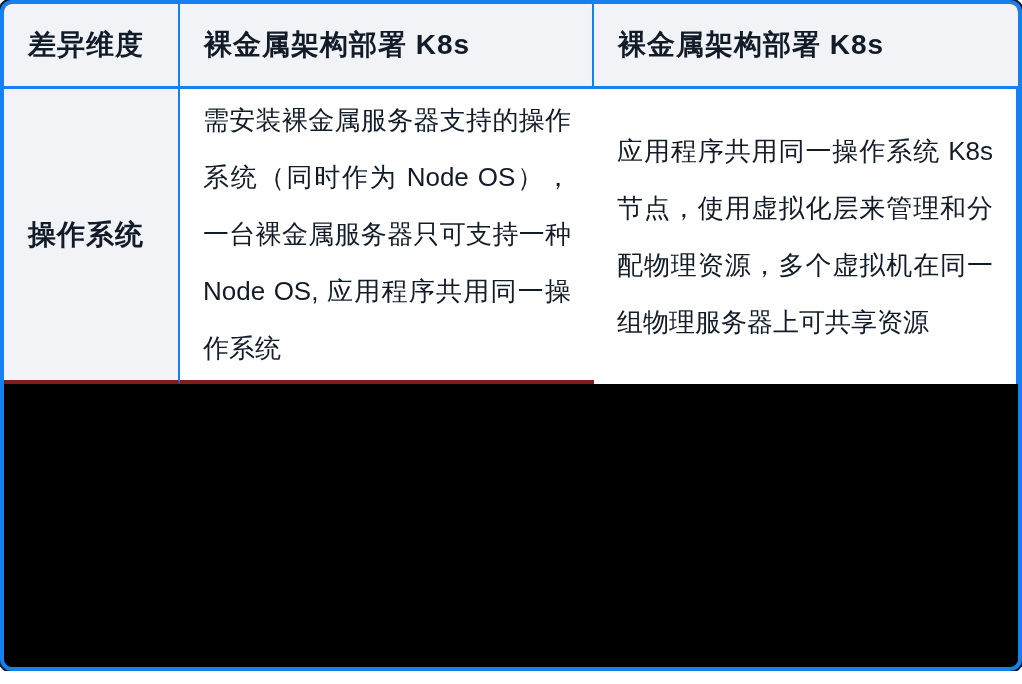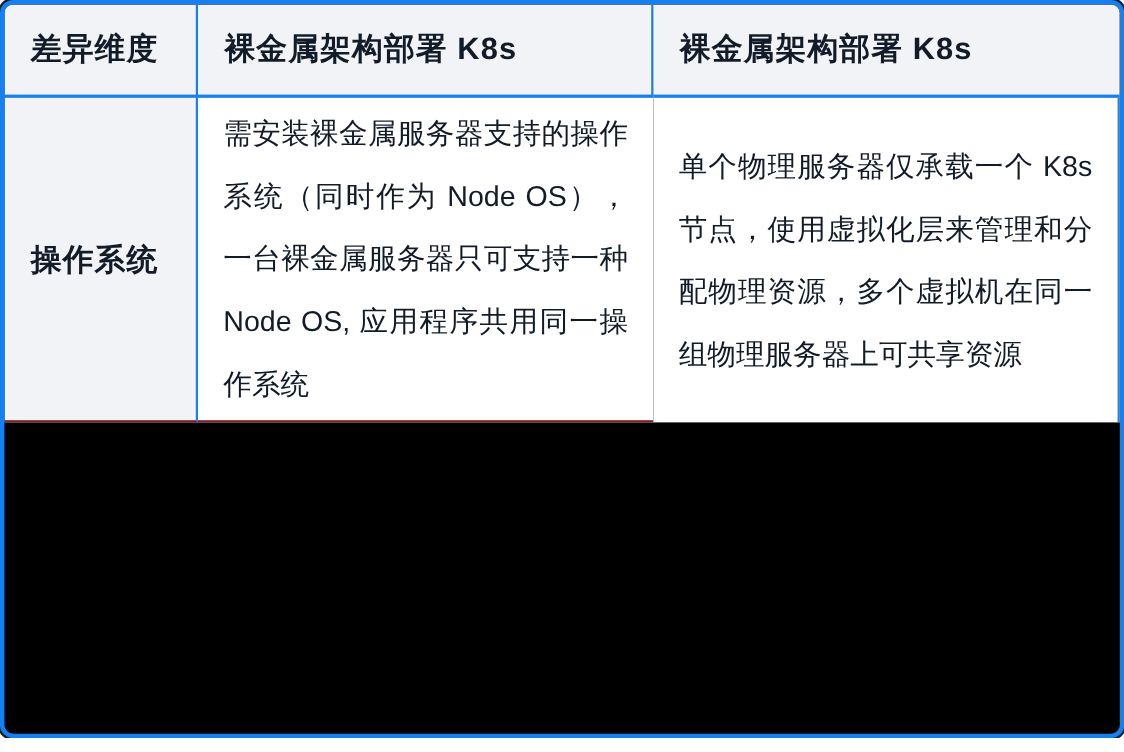--- a/index.html
+++ b/index.html
@@ -28,21 +28,21 @@
   .cell {
     box-sizing: border-box;
     display: flex;
     align-items: center;
     color: #121B28;
     background: #ffffff;
   }
   
   .col-1, .col-2 { border-right: 2px solid #1680F0; }
   .row-header .cell { border-bottom: 3px solid #1680F0; }
-  .row-1 { border-bottom: 2px solid #7f1d1d; }
+  .row-1 { border-bottom: 4px solid #7f1d1d; }
   
   .shaded { background: #F2F3F7; }
   .header-cell {
     font-size: 28px;
     font-weight: 700;
     padding: 0 24px;
     letter-spacing: 1px;
   }
   .dim-cell {
     font-size: 28px;
@@ -73,17 +73,17 @@
       <div class="cell col-2 shaded header-cell">裸金属架构部署 K8s</div>
       <div class="cell col-3 shaded header-cell">裸金属架构部署 K8s</div>
     </div>
 
     <div class="cell col-1 row-1 shaded dim-cell">操作系统</div>
     <div class="cell col-3 row-1 body-cell">
       <div class="txt">需安装裸金属服务器支持的操作系统（同时作为 Node OS），一台裸金属服务器只可支持一种 Node OS, 应用程序共用同一操作系统</div>
     </div>
 
     <div class="cell col-2 row-2 body-cell">
-      <div class="txt">单个物理服务器仅承载一个 K8s 节点，使用虚拟化层来管理和分配物理资源，多个虚拟机在同一组物理服务器上可共享资源</div>
+      <div class="txt">应用程序共用同一操作系统 K8s 节点，使用虚拟化层来管理和分配物理资源，多个虚拟机在同一组物理服务器上可共享资源</div>
     </div>
 
   </div>
 </div>
 
 </body></html>

